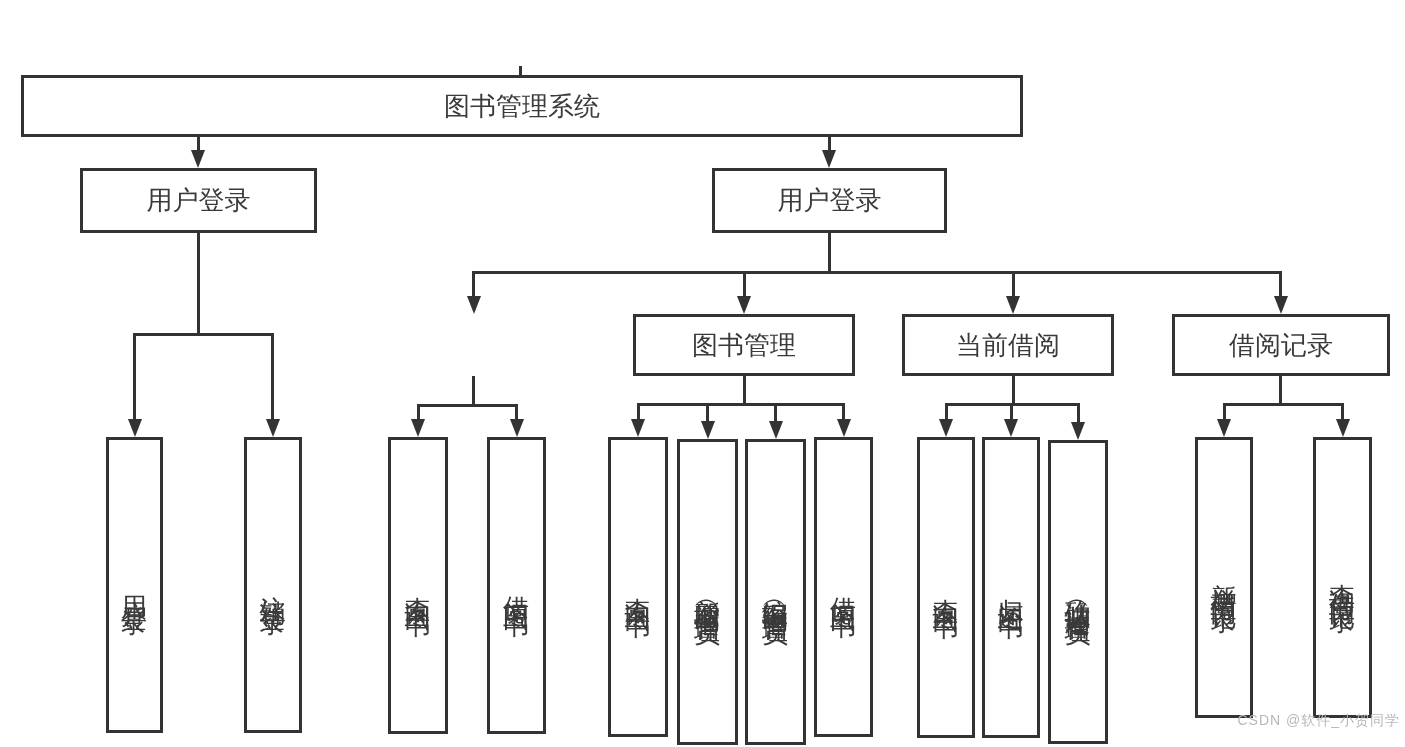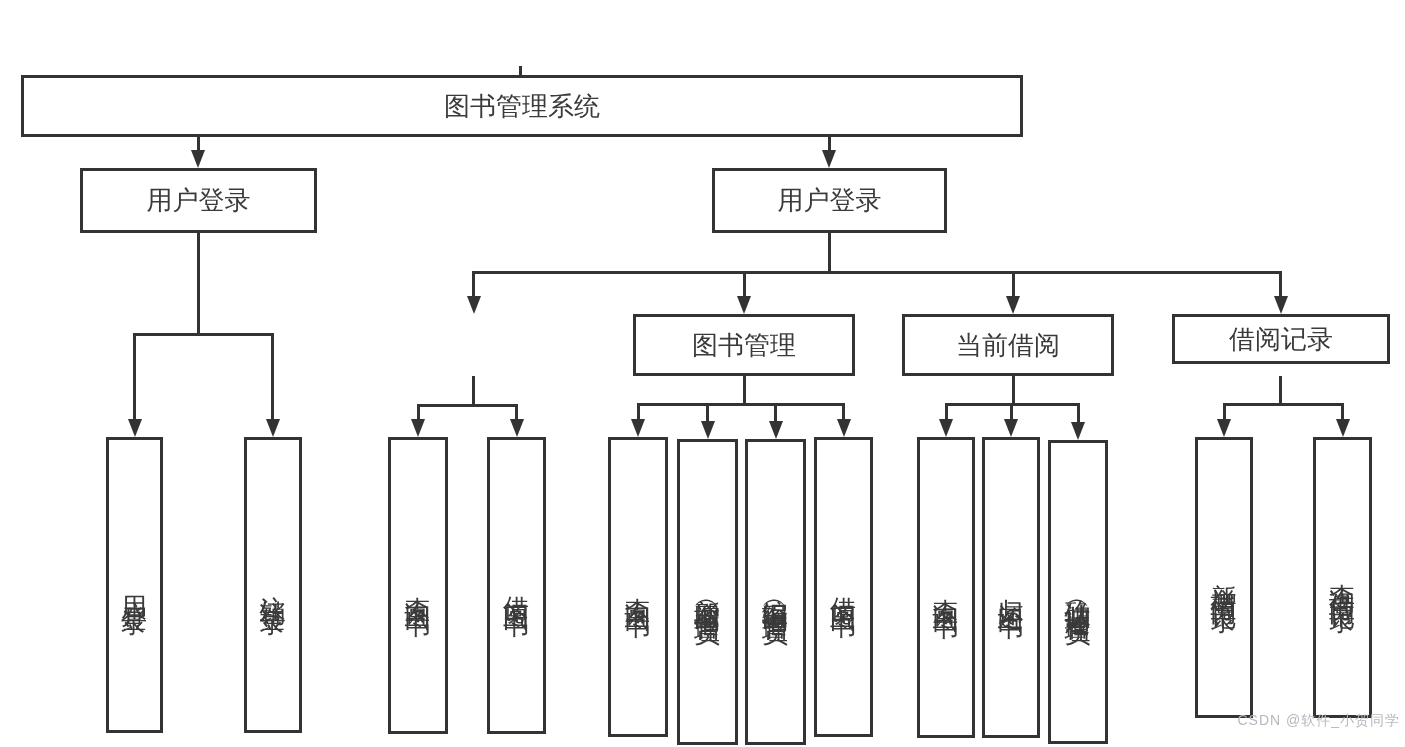--- a/index.html
+++ b/index.html
@@ -60,21 +60,21 @@
   <div class="node" style="left:712px;top:168px;width:235px;height:65px;">
     <span>用户登录</span>
   </div>
 
   <div class="node" style="left:633px;top:314px;width:222px;height:62px;">
     <span>图书管理</span>
   </div>
   <div class="node" style="left:902px;top:314px;width:212px;height:62px;">
     <span>当前借阅</span>
   </div>
-  <div class="node" style="left:1172px;top:314px;width:218px;height:50px;">
+  <div class="node" style="left:1172px;top:314px;width:218px;height:62px;">
     <span>借阅记录</span>
   </div>
 
   <div class="node" style="left:106px;top:437px;width:57px;height:296px;">
     <span class="vtext">用户登录</span>
   </div>
   <div class="node" style="left:244px;top:437px;width:58px;height:296px;">
     <span class="vtext">注销登录</span>
   </div>
 

